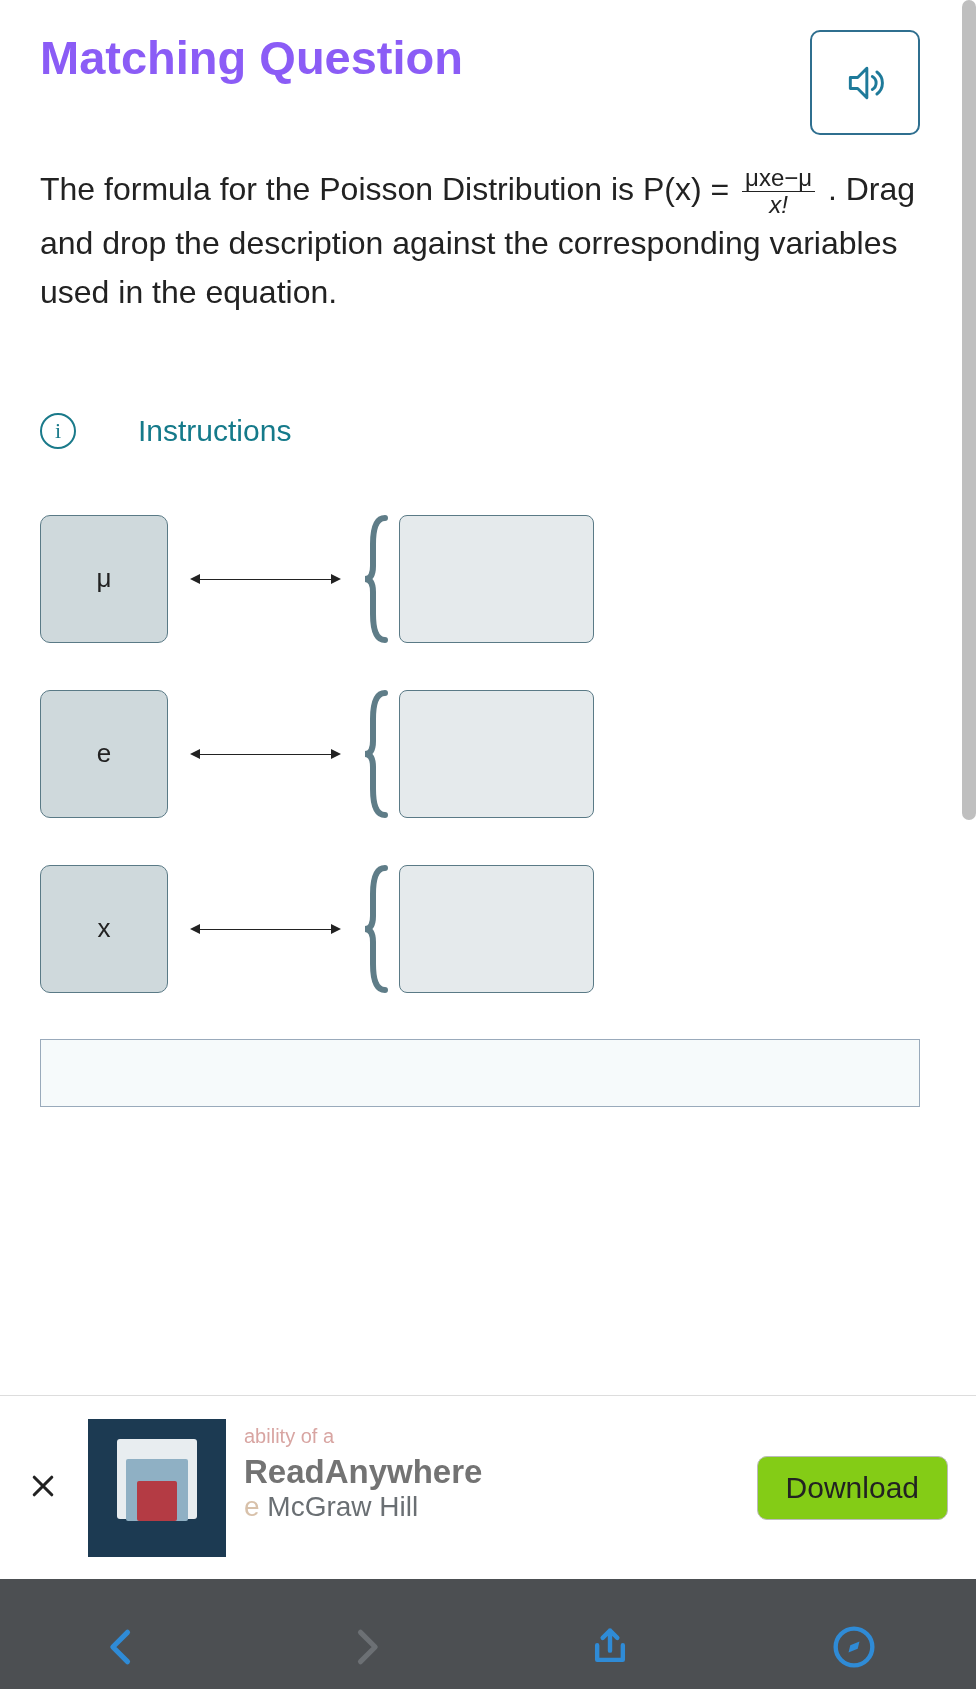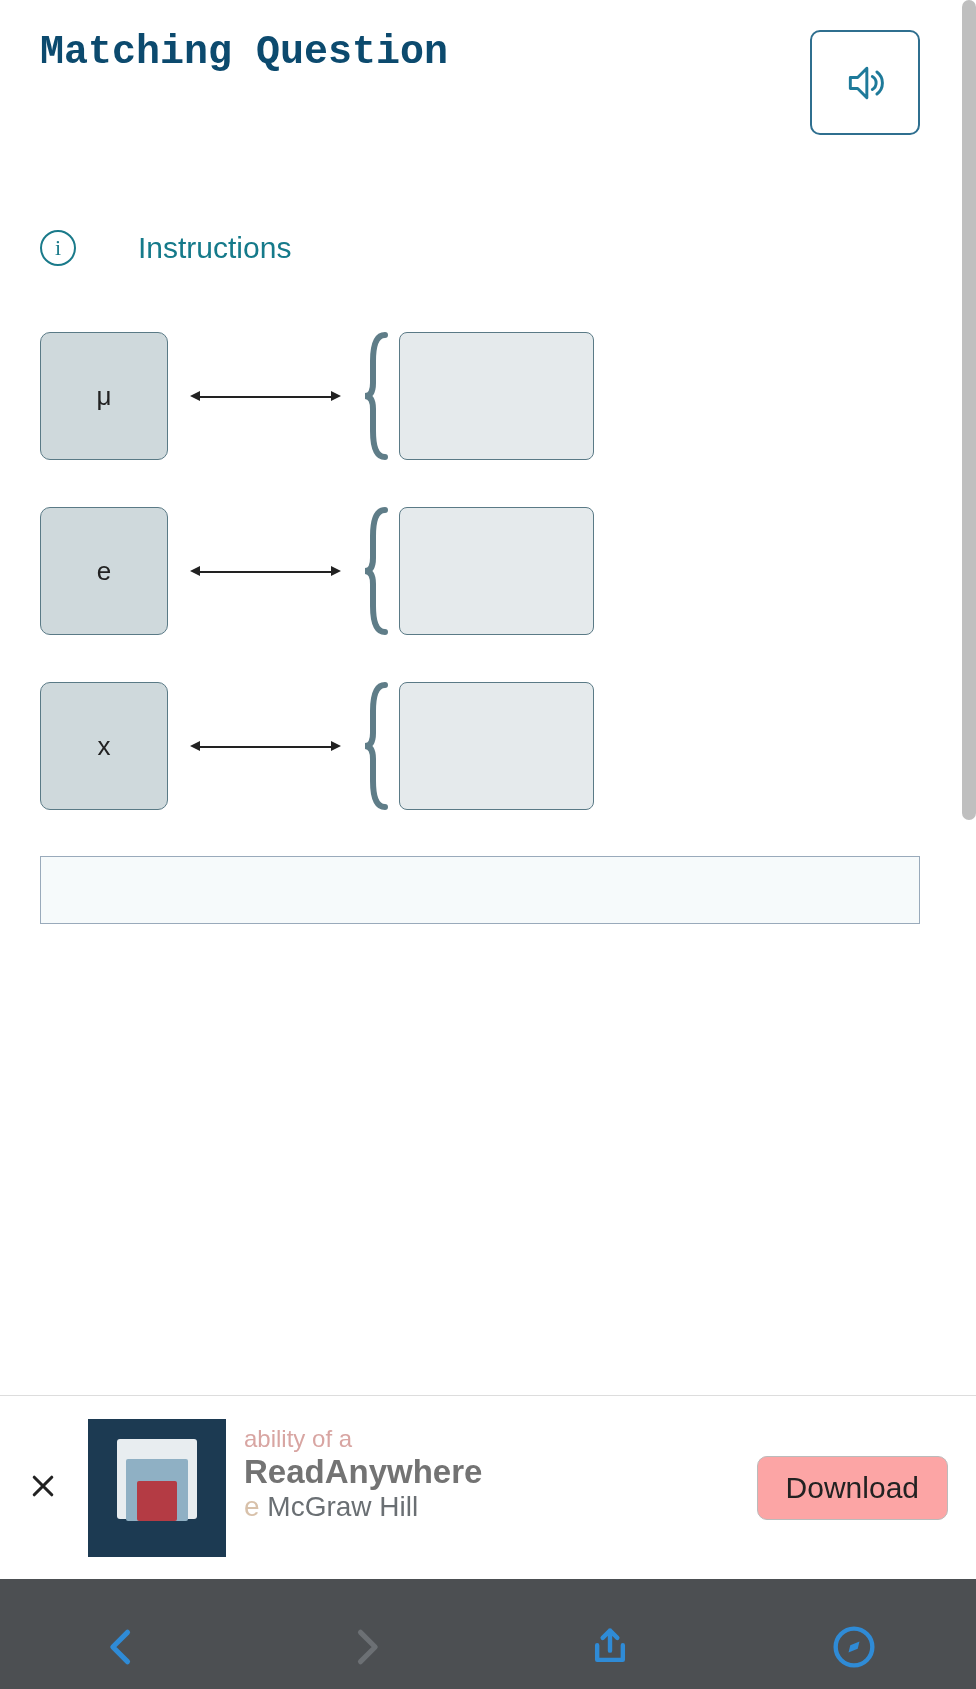--- a/index.html
+++ b/index.html
@@ -1,20 +1,20 @@
 <!DOCTYPE html>
 <html><head>
 <meta charset="utf-8">
 <style>
   * { box-sizing: border-box; margin: 0; padding: 0; }
   html, body { width: 976px; height: 1689px; font-family: Arial, Helvetica, sans-serif; background: #fff; overflow: hidden; }
   .page { position: relative; width: 976px; height: 1689px; }
   .content { position: absolute; left: 0; top: 0; width: 960px; height: 1580px; padding: 30px 40px 0 40px; }
   .header-row { display: flex; justify-content: space-between; align-items: flex-start; }
-  .title { font-size: 40px; font-weight: 700; color: #0c4a6e; font-family: Liberation Mono, monospace; }
+  .title { font-size: 47px; font-weight: 700; color: #8b5cf6; }
   .speak-btn { width: 110px; height: 105px; border: 2px solid #2f6f8f; border-radius: 10px; background: #fff; display: flex; align-items: center; justify-content: center; cursor: pointer; }
   .speak-btn svg { width: 44px; height: 44px; }
   .prompt { margin-top: 30px; font-size: 32px; color: #222; line-height: 1.55; }
   .frac { display: inline-block; vertical-align: middle; text-align: center; font-size: 24px; line-height: 1.1; margin: 0 4px; }
   .frac .num { display: block; border-bottom: 1.5px solid #222; padding: 0 3px; font-style: normal; }
   .frac .den { display: block; padding: 0 3px; font-style: italic; }
   .instructions-row { margin-top: 95px; display: flex; align-items: center; gap: 14px; cursor: pointer; }
   .info-icon { width: 36px; height: 36px; border: 2px solid #1a7a8a; border-radius: 50%; display: flex; align-items: center; justify-content: center; color: #1a7a8a; font-family: Georgia, serif; font-size: 22px; }
   .instructions-label { font-size: 30px; color: #157a8a; margin-left: 48px; }
   .match-area { margin-top: 65px; }
@@ -30,45 +30,53 @@
   .answers-panel { margin-top: 20px; border: 1.5px solid #9ab; background: #f6fafb; height: 68px; }
   .scrollbar { position: absolute; right: 0; top: 0; width: 14px; height: 820px; background: #bfbfbf; border-radius: 7px; }
   
   .banner { position: absolute; left: 0; width: 976px; top: 1395px; height: 185px; background: #fff; border-top: 1px solid #ddd; display: flex; align-items: center; padding: 0 28px; }
   .banner-close { font-size: 38px; color: #222; margin-right: 30px; cursor: pointer; line-height: 1; }
   .app-icon { width: 138px; height: 138px; background: #1c3a52; display: flex; align-items: center; justify-content: center; position: relative; }
   .app-icon .sq1 { position: absolute; width: 80px; height: 80px; background: #e8edf0; top: 20px; border-radius: 3px; }
   .app-icon .sq2 { position: absolute; width: 62px; height: 62px; background: #8fb0c4; top: 40px; border-radius: 2px; }
   .app-icon .sq3 { position: absolute; width: 40px; height: 40px; background: #b43b44; top: 62px; border-radius: 2px; }
   .banner-text { margin-left: 18px; flex: 1; position: relative; }
-  .ghost { position: absolute; top: -28px; left: 0; font-size: 24px; color: #d8a5a2; }
+  .ghost { position: absolute; top: -28px; left: 0; font-size: 20px; color: #d8a5a2; }
   .banner-title { font-size: 33px; color: #737373; font-weight: 700; }
   .banner-sub { font-size: 28px; color: #6a6f73; }
   .banner-sub .gh { color: #d8c1aa; }
-  .dl-btn { padding: 14px 28px; border: 1.5px solid #bbb; border-radius: 10px; background: #fca5a5; font-size: 30px; color: #222; cursor: pointer; }
+  .dl-btn { padding: 14px 28px; border: 1.5px solid #bbb; border-radius: 10px; background: #84cc16; font-size: 30px; color: #222; cursor: pointer; }
   
   .bottom-nav { position: absolute; left: 0; bottom: 0; width: 976px; height: 110px; background: #4c4f52; display: flex; align-items: center; justify-content: space-around; padding-top: 30px; }
   .nav-item svg { width: 44px; height: 44px; }
 </style>
 </head>
 <body>
 
 <div class="page">
   <div class="content">
     <div class="header-row">
       <h1 class="title">Matching Question</h1>
       <button class="speak-btn">
         <svg viewBox="0 0 24 24">
           <path d="M4 9v6h4l5 5V4L8 9H4z" fill="none" stroke="#1e7a9a" stroke-width="1.6" stroke-linejoin="round"></path>
           <path d="M16 8.5a4 4 0 0 1 0 7" fill="none" stroke="#1e7a9a" stroke-width="1.6" stroke-linecap="round"></path>
           <path d="M18.5 6a7.5 7.5 0 0 1 0 12" fill="none" stroke="#1e7a9a" stroke-width="1.6" stroke-linecap="round"></path>
         </svg>
       </button>
     </div>
 
+    <p class="prompt">
+      <span>The formula for the Poisson Distribution is P(x) = </span>
+      <span class="frac">
+        <span class="num">μxe−μ</span>
+        <span class="den">x!</span>
+      </span>
+      <span> . Drag and drop the description against the corresponding variables used in the equation.</span>
+    </p>
 
     <div class="instructions-row">
       <span class="info-icon">i</span>
       <span class="instructions-label">Instructions</span>
     </div>
 
     <div class="match-area">
       <div class="match-row">
         <div class="var-tile">μ</div>
         <div class="arrow">

